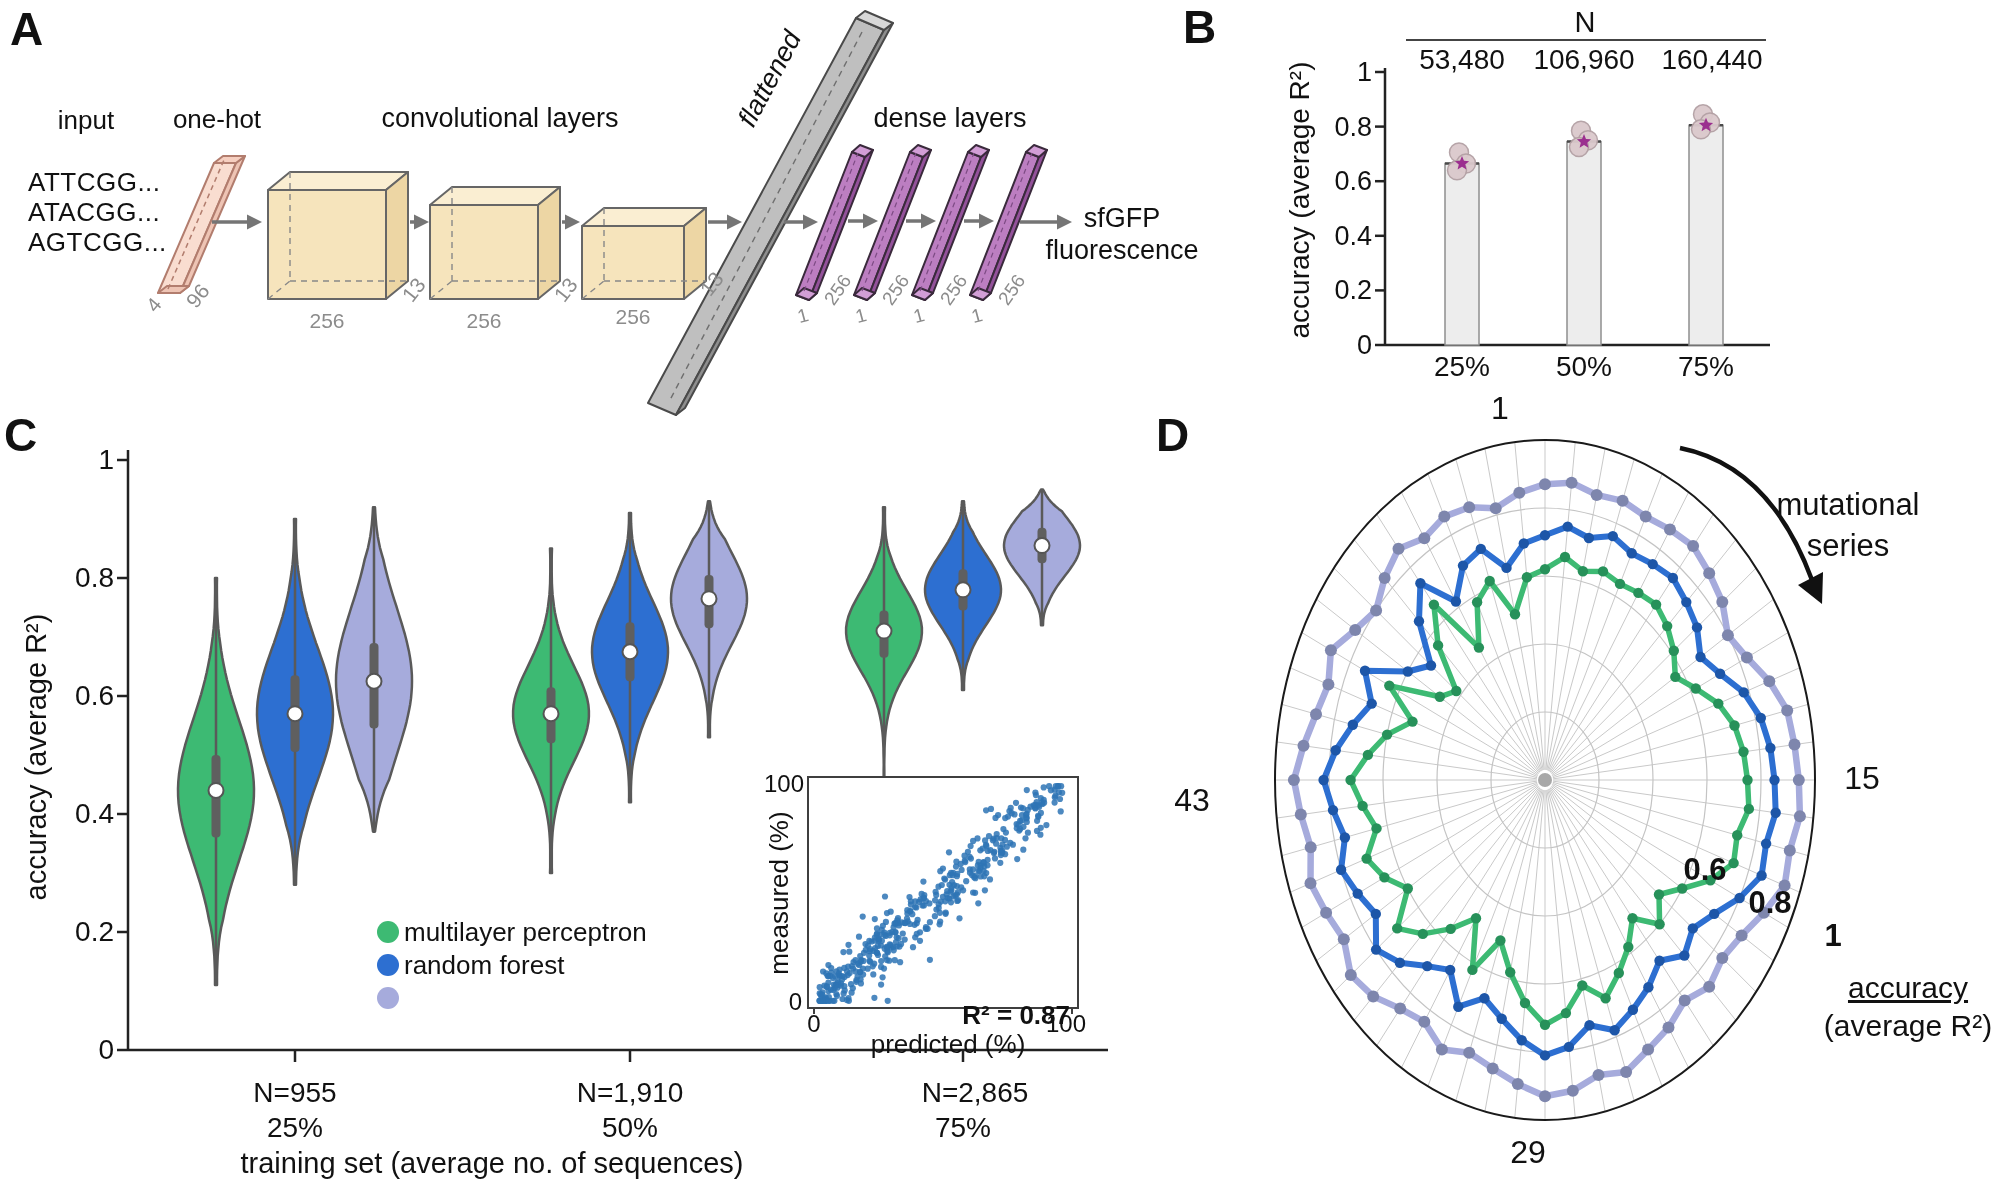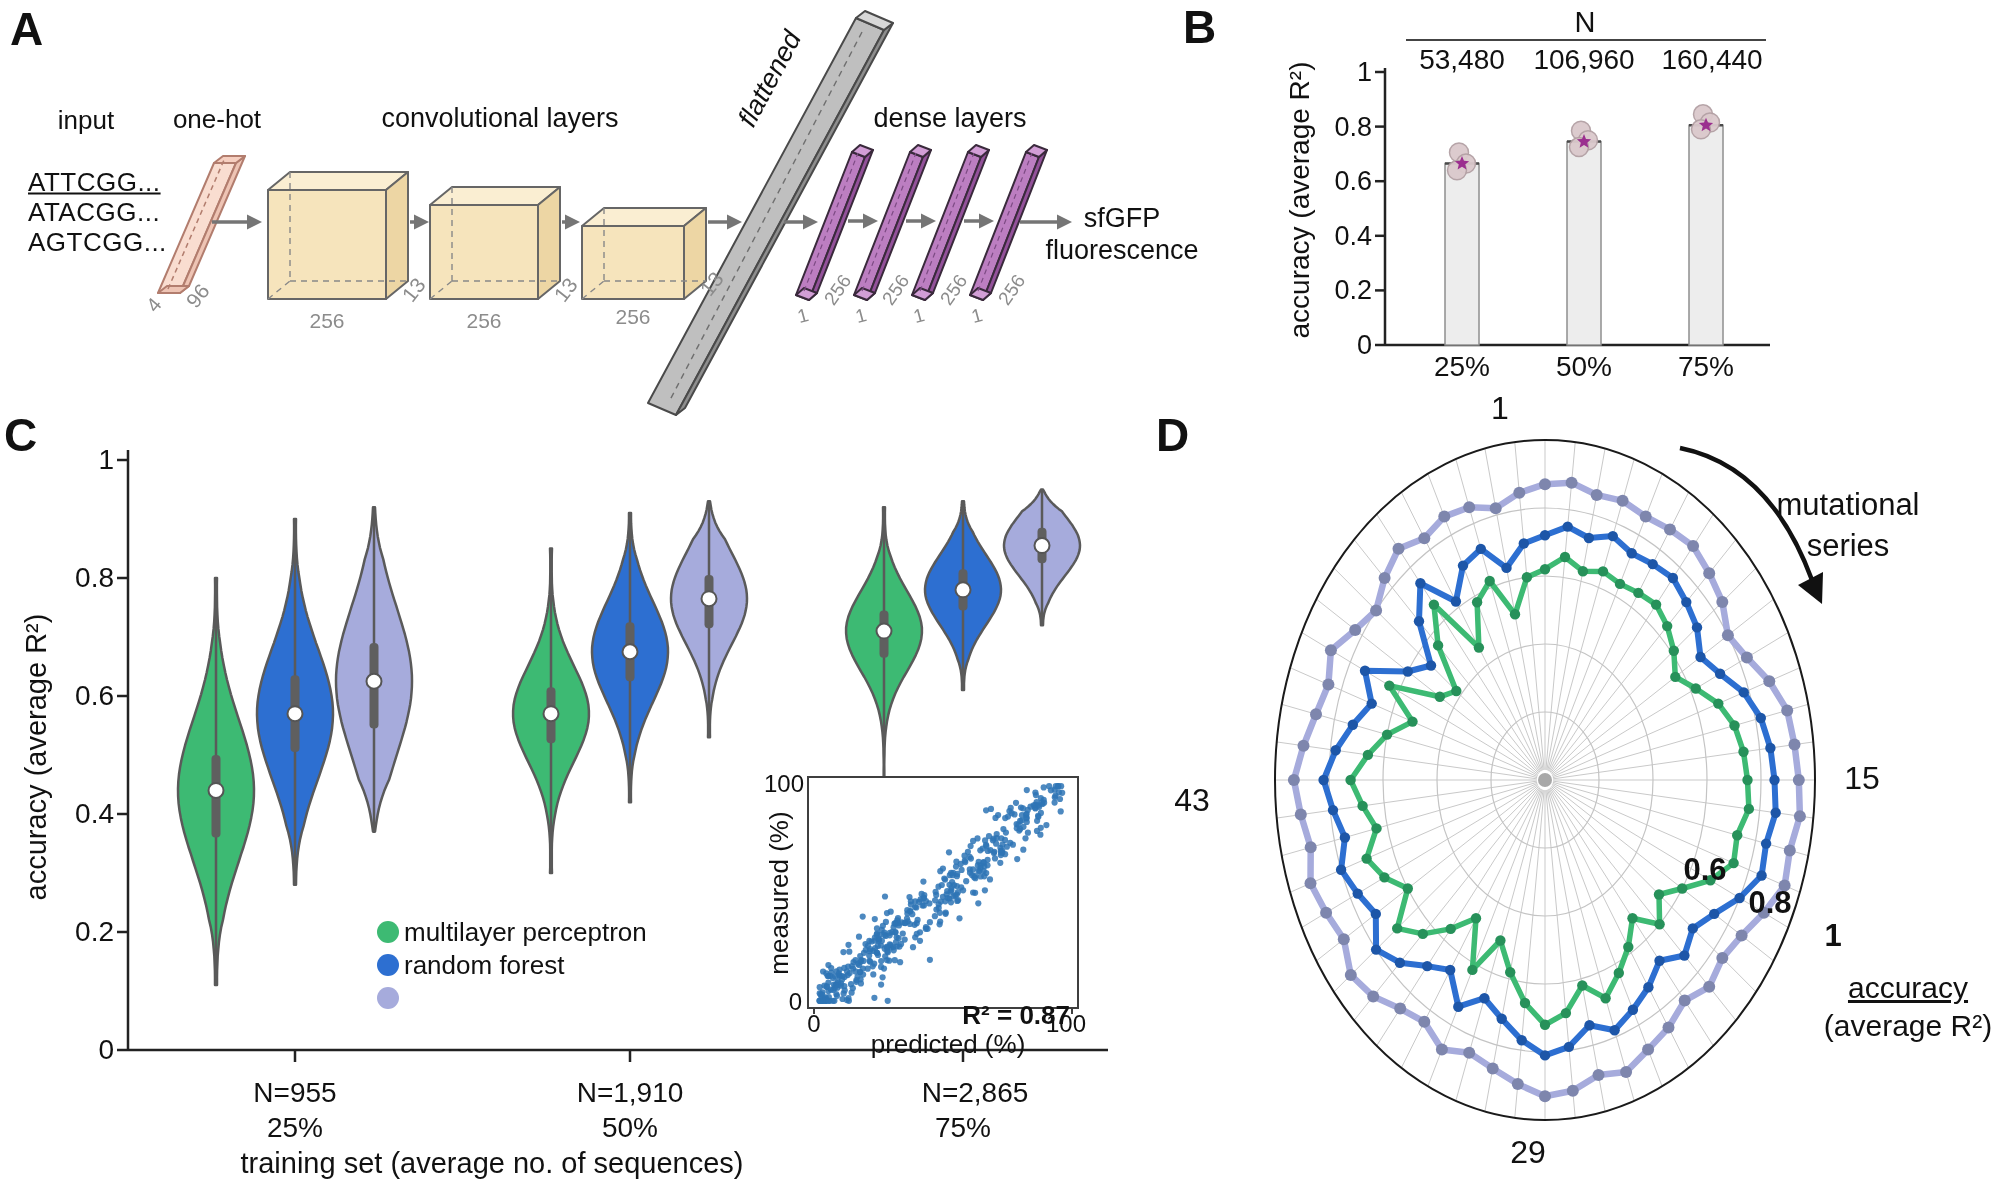--- a/index.html
+++ b/index.html
@@ -828,21 +828,21 @@
         <polygon points="1822,604 1798,585 1823,572" fill="#111"></polygon>
       </g>
   </svg>
 
   <div class="lbl panel-letter" style="left:10px;top:2px;">A</div>
   <div class="lbl panel-letter" style="left:1183px;top:0px;">B</div>
   <div class="lbl panel-letter" style="left:4px;top:408px;">C</div>
   <div class="lbl panel-letter" style="left:1156px;top:408px;">D</div>
 
   <div class="lbl" style="left:86px;top:120px;font-size:26px;">input</div>
-  <div class="lbl seq left" style="left:28px;top:182px;text-decoration:underline;">ATTCGG...</div>
+  <div class="lbl seq left" style="left:28px;top:182px;">ATTCGG...</div>
   <div class="lbl seq left" style="left:28px;top:212px;">ATACGG...</div>
   <div class="lbl seq left" style="left:28px;top:242px;">AGTCGG...</div>
   <div class="lbl" style="left:217px;top:119px;font-size:26px;">one-hot</div>
   <div class="lbl" style="left:500px;top:118px;font-size:27px;">convolutional layers</div>
   <div class="lbl" style="left:770px;top:79px;font-size:27px;font-style:italic;transform:translate(-50%,-50%) rotate(-62deg);">flattened</div>
   <div class="lbl" style="left:950px;top:118px;font-size:27px;">dense layers</div>
   <div class="lbl" style="left:1122px;top:218px;font-size:27px;">sfGFP</div>
   <div class="lbl" style="left:1122px;top:250px;font-size:27px;">fluorescence</div>
   <div class="lbl dim" style="left:154px;top:305px;font-size:20px;transform:translate(-50%,-50%) rotate(-50deg);">4</div>
   <div class="lbl dim" style="left:198px;top:296px;font-size:21px;transform:translate(-50%,-50%) rotate(-52deg);">96</div>

